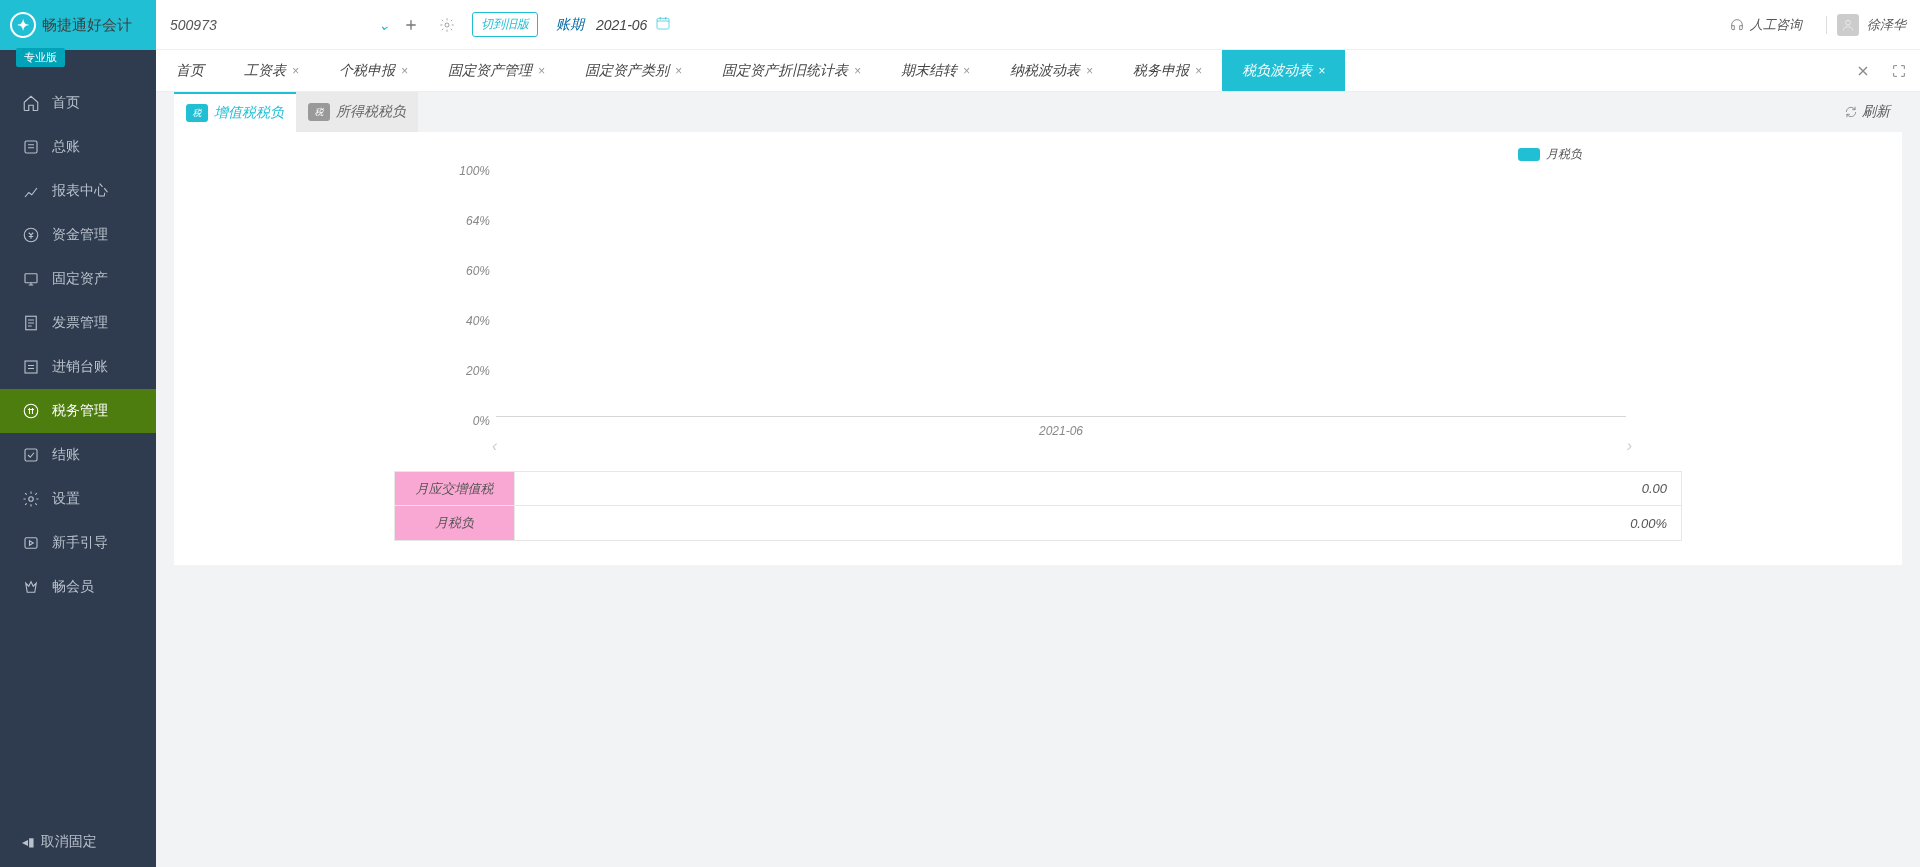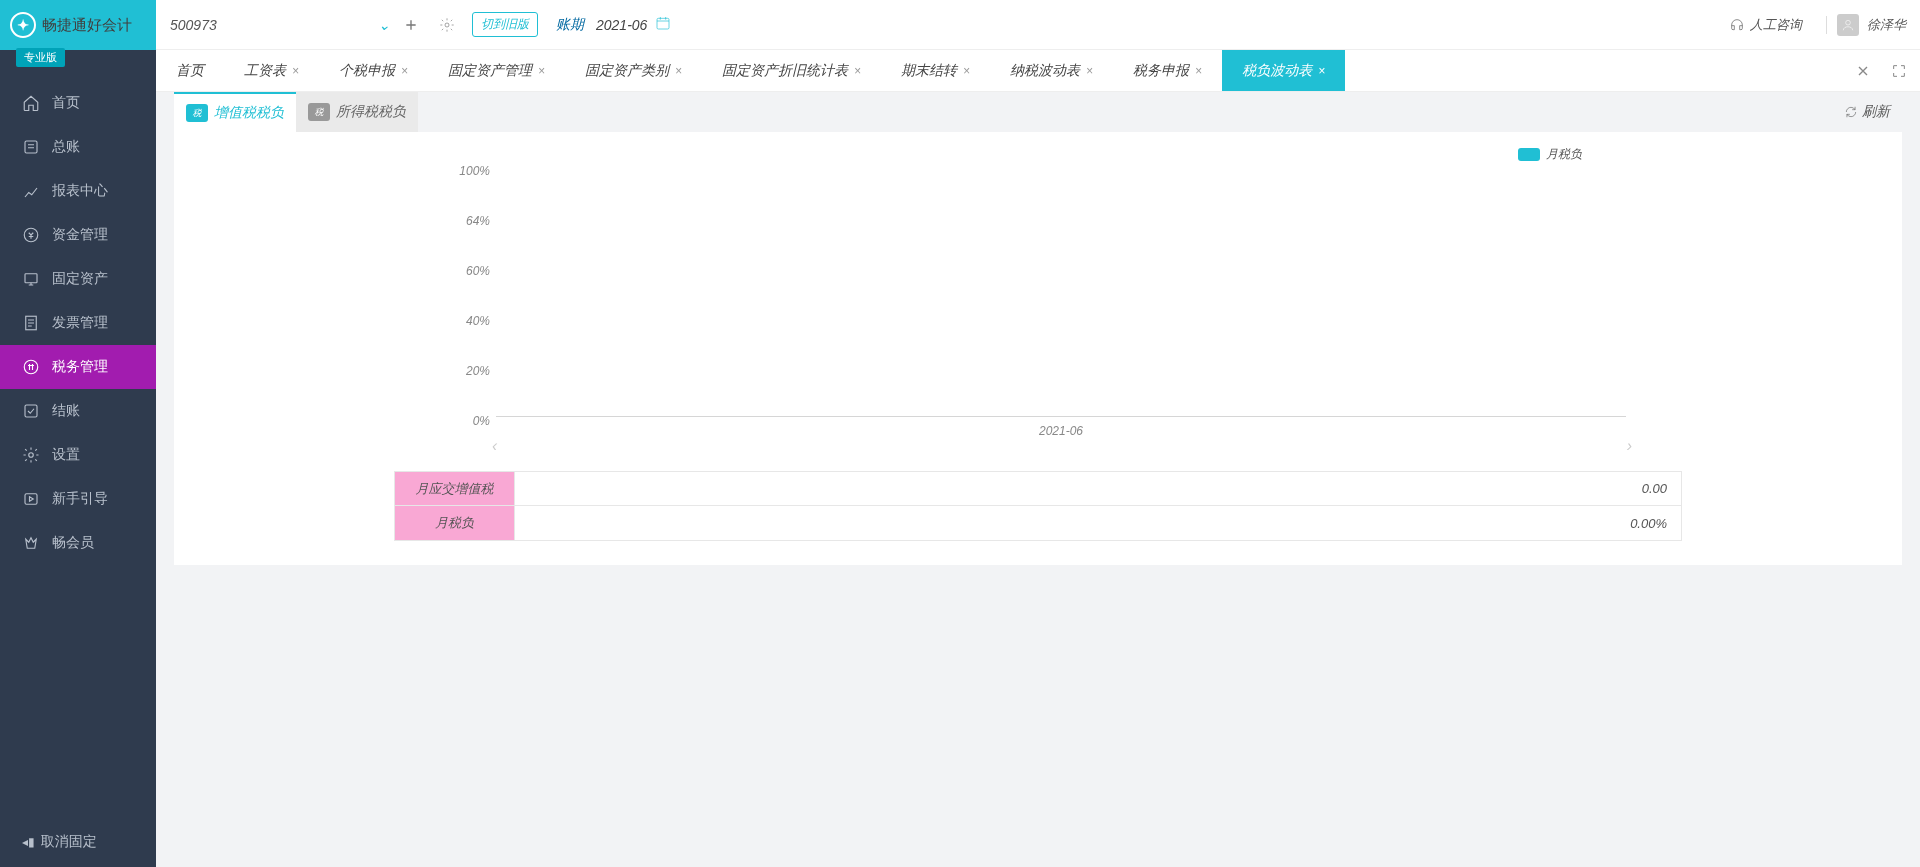--- a/index.html
+++ b/index.html
@@ -7,21 +7,21 @@
 .app { display: flex; height: 867px; width: 1920px; }
 
 
 .sidebar { width: 156px; background: #2f3b4e; color: #b8c0cc; display: flex; flex-direction: column; }
 .brand { background: #20bfd4; height: 50px; display: flex; align-items: center; padding: 0 10px; }
 .brand-logo { width: 26px; height: 26px; border: 2px solid #fff; border-radius: 50%; display: flex; align-items: center; justify-content: center; color: #fff; font-size: 14px; font-weight: bold; margin-right: 6px; }
 .brand-text { color: #404040; font-size: 15px; font-weight: 500; }
 .brand-sub { background: #00a3b8; color: #fff; font-size: 11px; padding: 2px 8px; width: fit-content; border-radius: 2px; margin: -2px 0 4px 16px; }
 .nav { flex: 1; padding-top: 10px; }
 .nav-item { display: flex; align-items: center; height: 44px; padding: 0 22px; cursor: pointer; font-size: 14px; }
-.nav-item.active { background: #a21caf; color: #fff; }
+.nav-item.active { background: #4d7c0f; color: #fff; }
 .nav-item .nav-icon { width: 18px; height: 18px; margin-right: 12px; display: inline-flex; align-items: center; justify-content: center; }
 .nav-item svg { stroke: currentColor; fill: none; stroke-width: 1.5; }
 .sidebar-footer { padding: 16px 22px; display: flex; align-items: center; font-size: 14px; cursor: pointer; }
 .sidebar-footer .arrow { margin-right: 6px; font-size: 12px; }
 
 
 .main { flex: 1; display: flex; flex-direction: column; background: #fff; font-style: italic; }
 
 
 .header { height: 50px; display: flex; align-items: center; padding: 0 14px; border-bottom: 1px solid #eee; }
@@ -144,20 +144,29 @@
         </div>
         <div class="nav-item">
           <span class="nav-icon">
             <svg width="18" height="18" viewBox="0 0 24 24">
               <rect x="5" y="3" width="14" height="18" stroke="currentColor" fill="none"></rect>
               <path d="M8 8h8M8 12h8M8 16h5" stroke="currentColor"></path>
             </svg>
           </span>
           <span>发票管理</span>
         </div>
+        <div class="nav-item">
+          <span class="nav-icon">
+            <svg width="18" height="18" viewBox="0 0 24 24">
+              <rect x="4" y="4" width="16" height="16" stroke="currentColor" fill="none"></rect>
+              <path d="M8 10h8M8 14h8" stroke="currentColor"></path>
+            </svg>
+          </span>
+          <span>进销台账</span>
+        </div>
         <div class="nav-item active">
           <span class="nav-icon">
             <svg width="18" height="18" viewBox="0 0 24 24">
               <circle cx="12" cy="12" r="9" stroke="currentColor" fill="none"></circle>
               <path d="M8 10h8M10 8v8M14 8v8" stroke="currentColor"></path>
             </svg>
           </span>
           <span>税务管理</span>
         </div>
         <div class="nav-item">

